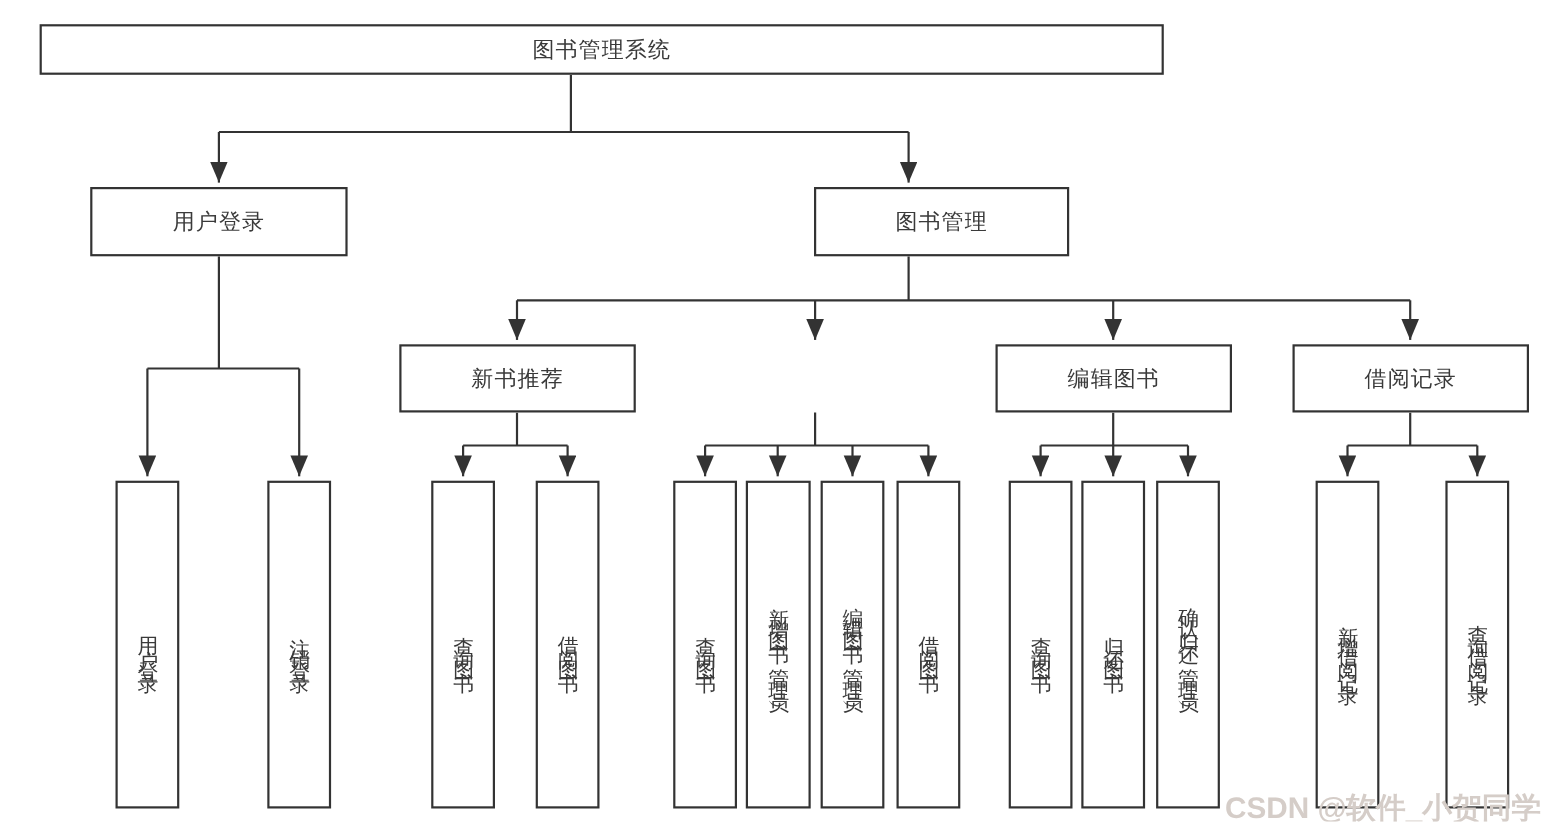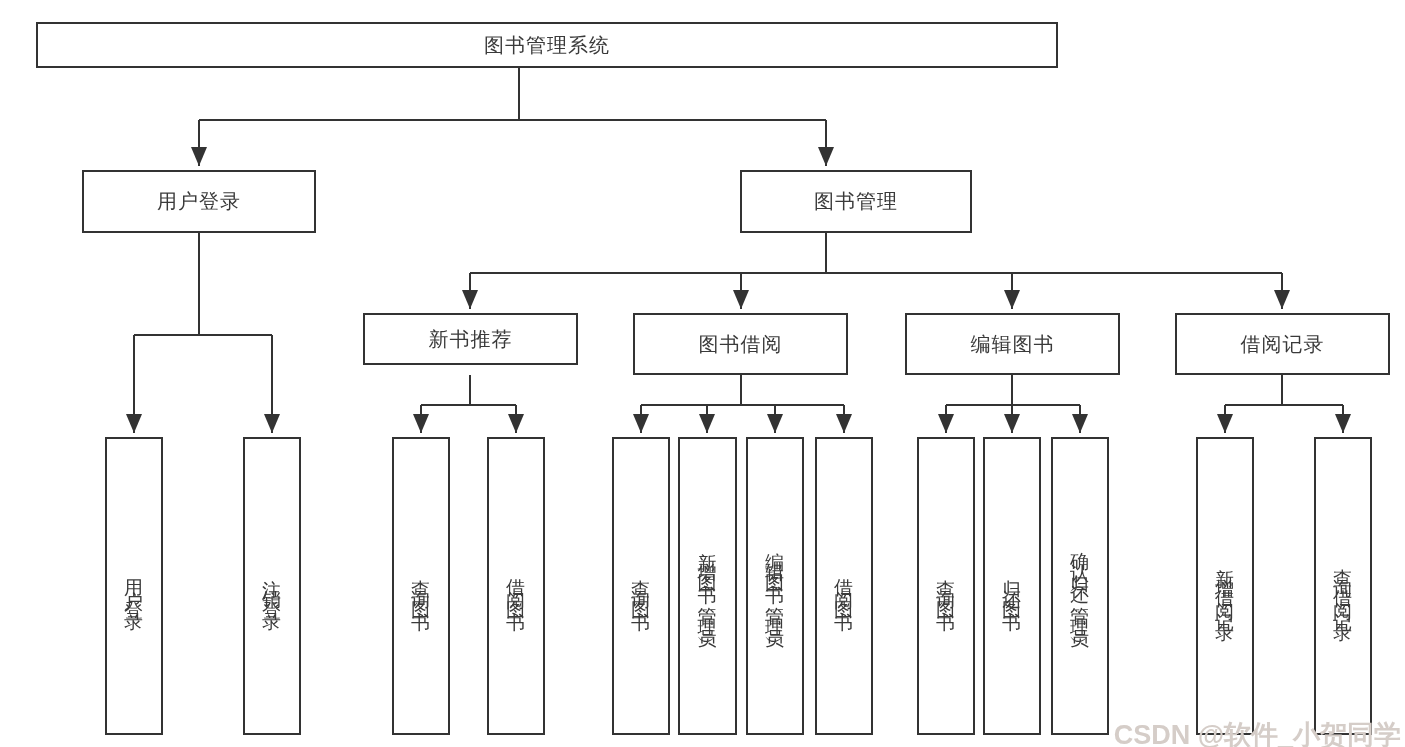--- a/index.html
+++ b/index.html
@@ -40,21 +40,21 @@
     letter-spacing:11px;
     line-height:1;
     text-align:center;
   }
   
   .n-root{left:36px;top:22px;width:1022px;height:46px;}
   
   .n-user-login{left:82px;top:170px;width:234px;height:63px;}
   .n-book-mgmt{left:740px;top:170px;width:232px;height:63px;}
   
-  .n-new-book{left:363px;top:313px;width:215px;height:52px;}
+  .n-new-book{left:363px;top:313px;width:215px;height:62px;}
   .n-book-borrow{left:633px;top:313px;width:215px;height:62px;}
   .n-cur-borrow{left:905px;top:313px;width:215px;height:62px;}
   .n-borrow-rec{left:1175px;top:313px;width:215px;height:62px;font-family:Liberation Serif, serif;}
   
   .lf{top:437px;height:298px;width:58px;}
   .lf-a1{left:105px;}  .lf-a2{left:243px;}
   .lf-b1{left:392px;}  .lf-b2{left:487px;}
   .lf-c1{left:612px;}  .lf-c2{left:678px;width:59px;}  .lf-c3{left:746px;}  .lf-c4{left:815px;}
   .lf-d1{left:917px;}  .lf-d2{left:983px;}  .lf-d3{left:1051px;}
   .lf-e1{left:1196px;} .lf-e2{left:1314px;}
@@ -129,23 +129,20 @@
   <div class="box n-user-login">
     <span>用户登录</span>
   </div>
   <div class="box n-book-mgmt">
     <span>图书管理</span>
   </div>
 
   <div class="box n-new-book">
     <span>新书推荐</span>
   </div>
-  <div class="box n-book-borrow">
-    <span>图书借阅</span>
-  </div>
   <div class="box n-cur-borrow">
     <span>编辑图书</span>
   </div>
   <div class="box n-borrow-rec">
     <span>借阅记录</span>
   </div>
 
   <div class="box leaf lf lf-a1">用户登录</div>
   <div class="box leaf lf lf-a2">注销登录</div>
 

